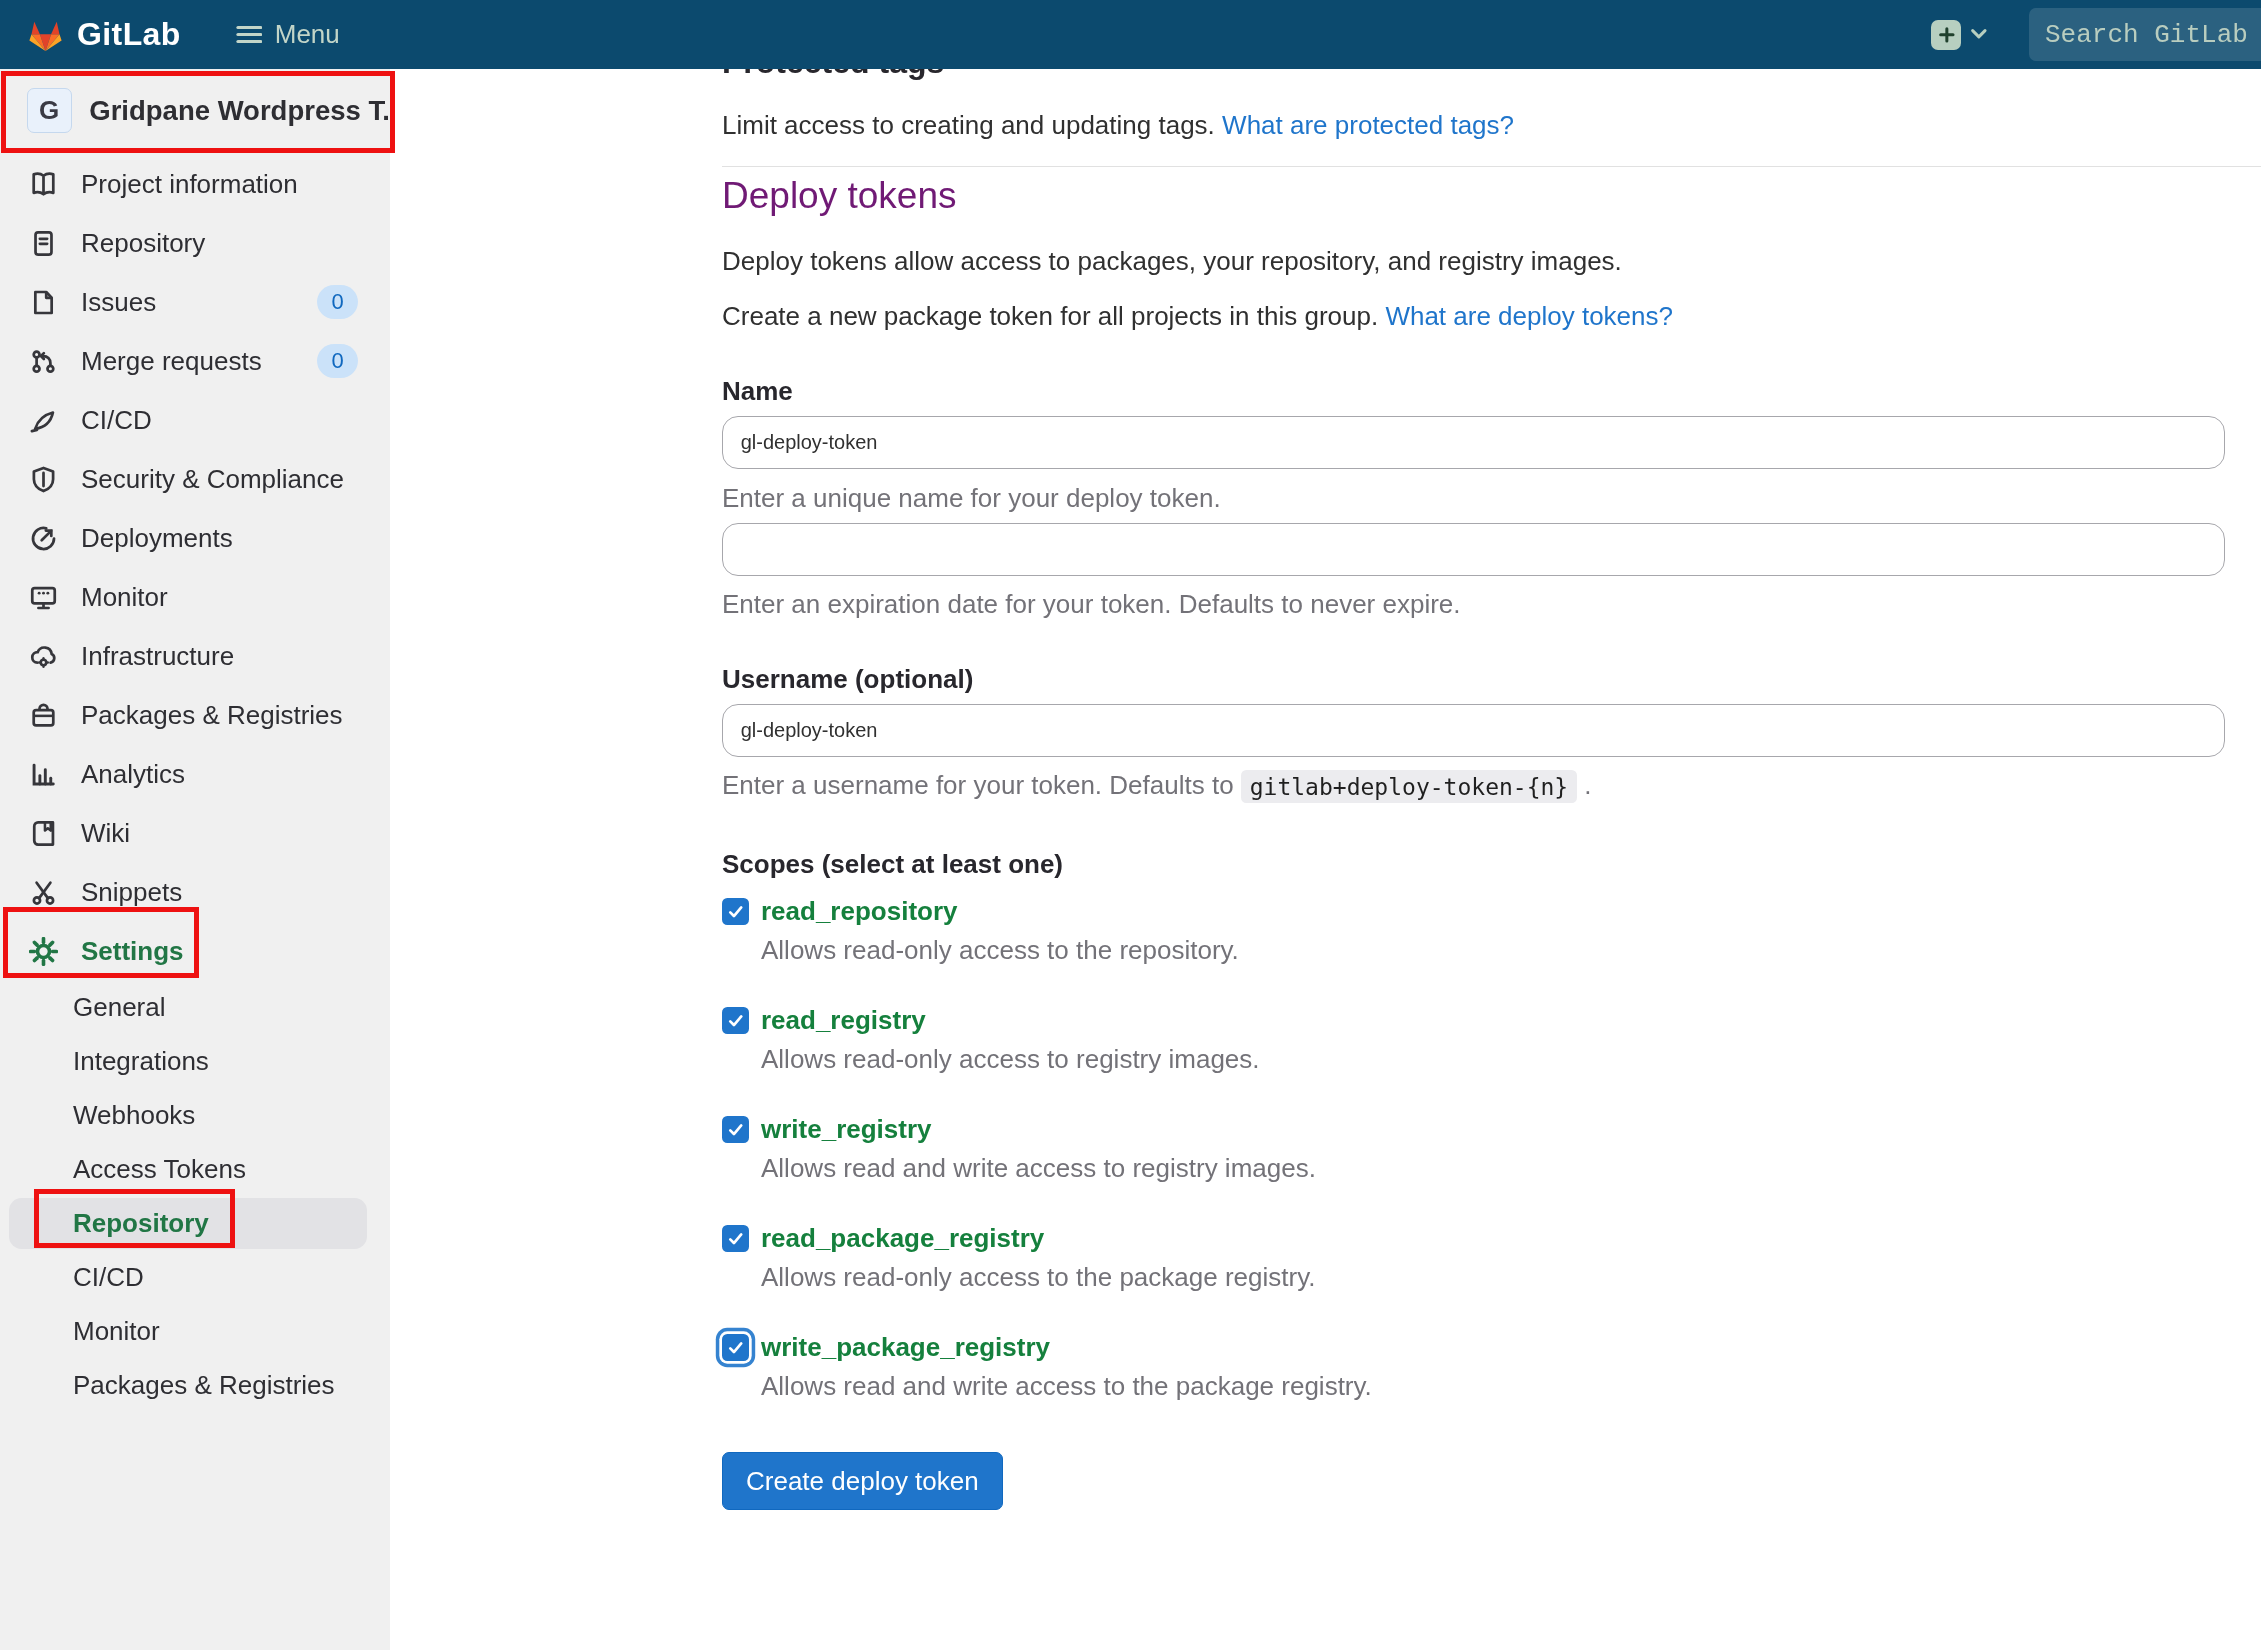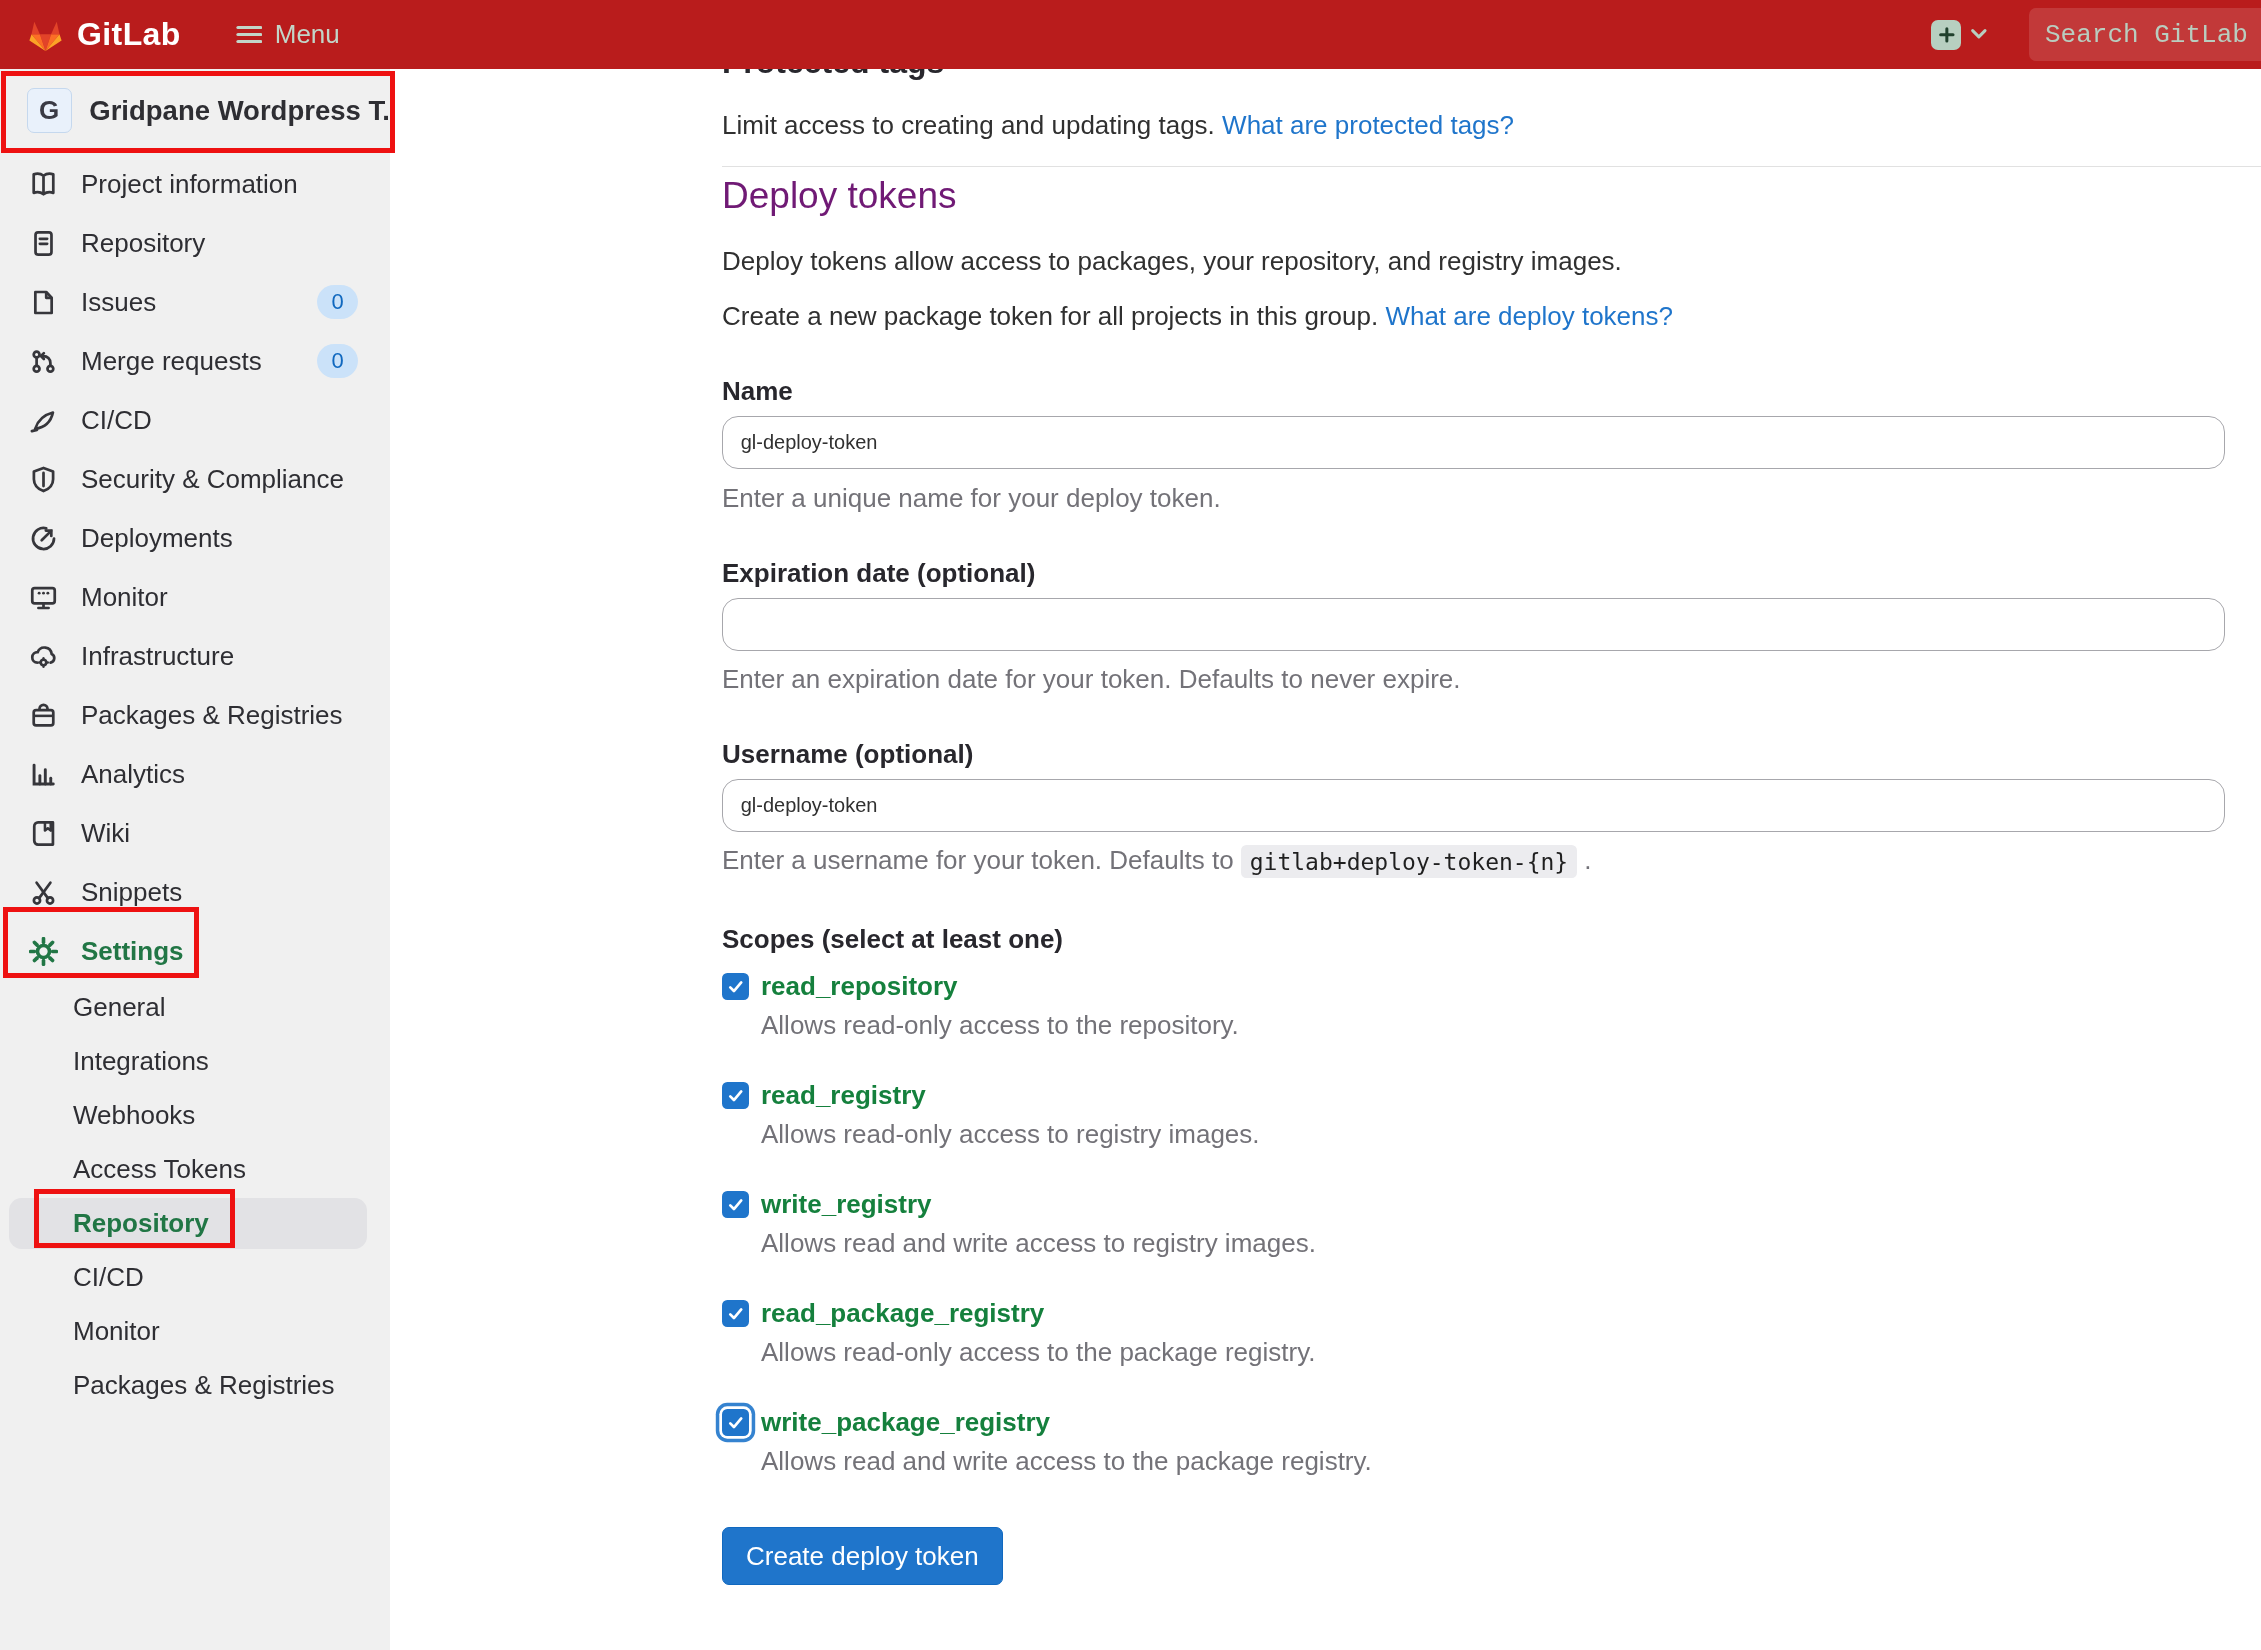--- a/index.html
+++ b/index.html
@@ -4,21 +4,21 @@
 <style>
   html,body{margin:0;padding:0}
   body{
     position:relative;width:2262px;height:1650px;overflow:hidden;
     background:#fff;font-family:"Liberation Sans",sans-serif;
     font-size:26px;color:#303030;
   }
   
   .navbar{
     position:absolute;left:0;top:0;width:2262px;height:69px;
-    background:#b91c1c;z-index:30;display:flex;align-items:center;
+    background:#0c4a6e;z-index:30;display:flex;align-items:center;
   }
   .logo-wrap{display:flex;align-items:center;margin-left:28px;gap:14px}
   .brand{color:#fff;font-size:32px;font-weight:600;letter-spacing:0.4px}
   .menu-btn{display:flex;align-items:center;gap:12.4px;margin-left:55px;color:#c2d5c8;font-size:26px;cursor:pointer}
   .nav-right{margin-left:auto;display:flex;align-items:center}
   .plus-btn{display:flex;align-items:center;gap:8.9px;margin-right:41px;cursor:pointer}
   .plus-square{width:30px;height:30px;border-radius:7px;background:#b7cfc0;display:flex;align-items:center;justify-content:center}
   .search-box{
     width:217px;height:53px;background:rgba(255,255,255,.13);
     border:none;border-radius:7px 0 0 7px;color:#b9cdbf;font-size:26px;
@@ -369,21 +369,20 @@
 
   <p class="p-newtoken">
     <span>Create a new package token for all projects in this group.</span>
     <a class="lnk">What are deploy tokens?</a>
   </p>
 
   <div class="fld-label">Name</div>
   <input class="txt-input" type="text" value="gl-deploy-token" style="">
   <div class="helper">Enter a unique name for your deploy token.</div>
 
-  <div class="fld-label">Expiration date (optional)</div>
   <input class="txt-input" type="text" value="" style="">
   <div class="helper">Enter an expiration date for your token. Defaults to never expire.</div>
 
   <div class="fld-label">Username (optional)</div>
   <input class="txt-input" type="text" value="gl-deploy-token" style="">
   <div class="helper">
     <span>Enter a username for your token. Defaults to</span>
     <span class="code">gitlab+deploy-token-{n}</span>
     <span>.</span>
   </div>

